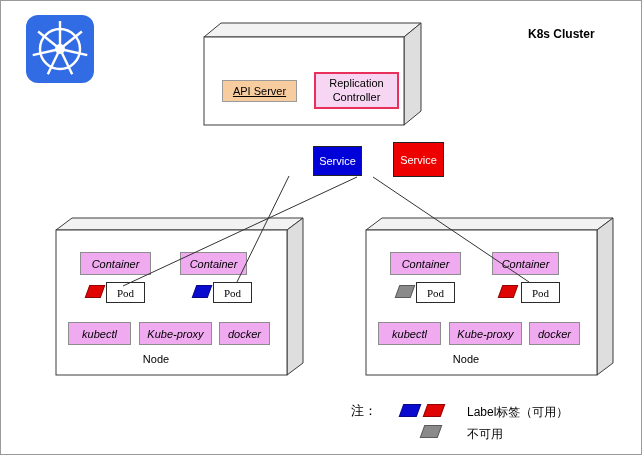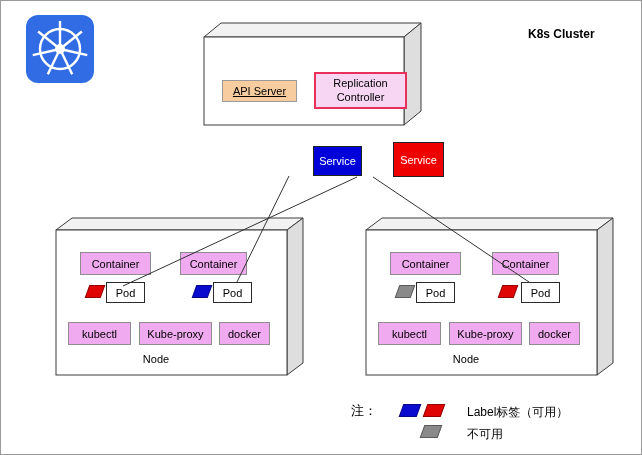--- a/index.html
+++ b/index.html
@@ -10,25 +10,25 @@
     font-family:"Liberation Sans", sans-serif; color:#000;padding-left:28px;
   }
   .abs { position:absolute; }
   .layer { position:absolute; left:0; top:0; pointer-events:none; }
   .face-front { fill:#ffffff; stroke:#3c3c3c; stroke-width:1; }
   .face-top   { fill:#f2f2f2; stroke:#3c3c3c; stroke-width:1; }
   .face-side  { fill:#dedede; stroke:#3c3c3c; stroke-width:1; }
   .conn { stroke:#333333; stroke-width:1; }
   .pinkbox {
     background:#f0aaf0; border:1px solid #8d8d8d;
-    display:flex; align-items:center; justify-content:center; font-size:11px;
+    display:flex; align-items:center; justify-content:center; font-size:11px;font-style:italic;
   }
   .podbox {
     background:#ffffff; border:1px solid #2b2b2b;
-    display:flex; align-items:center; justify-content:center; font-size:11px;
+    display:flex; align-items:center; justify-content:center; font-size:11px;font-family:Liberation Serif, serif;
   }
   .flag { transform:skewX(-20deg); border:1px solid rgba(0,0,0,.35); }
   .flag.blue { background:#0b0bd0; }
   .flag.red  { background:#e00505; }
   .flag.gray { background:#8a8a8a; }
   .service {
     display:flex; align-items:center; justify-content:center;
     color:#ffffff; font-size:11px; border:1px solid #222222;margin-left:48px;
   }
   .service.blue { background:#0000d8; }
@@ -82,21 +82,21 @@
         <line x1="35" y1="35" x2="7.7" y2="41.2"></line>
         <line x1="35" y1="35" x2="13.1" y2="17.5"></line>
       </g>
       <circle cx="35" cy="35" r="5" fill="#ffffff"></circle>
     </svg>
   </div>
 
   <div class="abs title12" style="left:527px;top:26px">K8s Cluster</div>
 
   <div class="abs apiserver" style="left:221px;top:79px;width:75px;height:22px">API Server</div>
-  <div class="abs rc" style="left:313px;top:71px;width:93px;height:37px">Replication Controller</div>
+  <div class="abs rc" style="left:313px;top:71px;width:85px;height:37px">Replication Controller</div>
 
   <div class="abs service blue" style="left:264px;top:145px;width:49px;height:30px">Service</div>
   <div class="abs service red" style="left:344px;top:141px;width:51px;height:35px">Service</div>
 
   <div class="abs pinkbox" style="left:79px;top:251px;width:71px;height:23px">Container</div>
   <div class="abs pinkbox" style="left:179px;top:251px;width:67px;height:23px">Container</div>
   <div class="abs flag red" style="left:86px;top:284px;width:16px;height:13px"></div>
   <div class="abs podbox" style="left:105px;top:281px;width:39px;height:21px">Pod</div>
   <div class="abs flag blue" style="left:193px;top:284px;width:16px;height:13px"></div>
   <div class="abs podbox" style="left:212px;top:281px;width:39px;height:21px">Pod</div>

